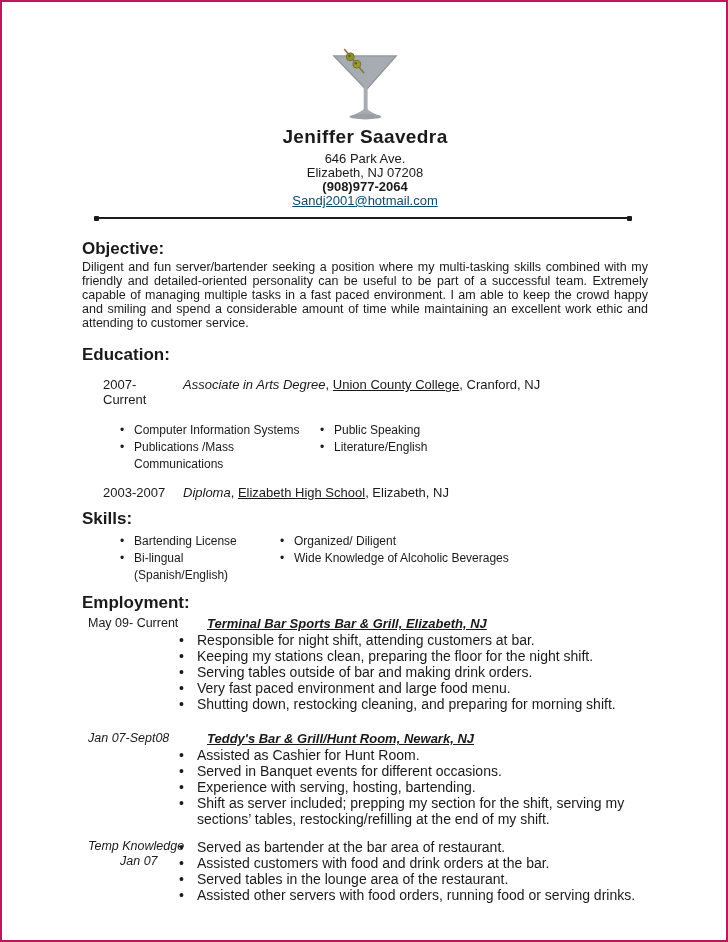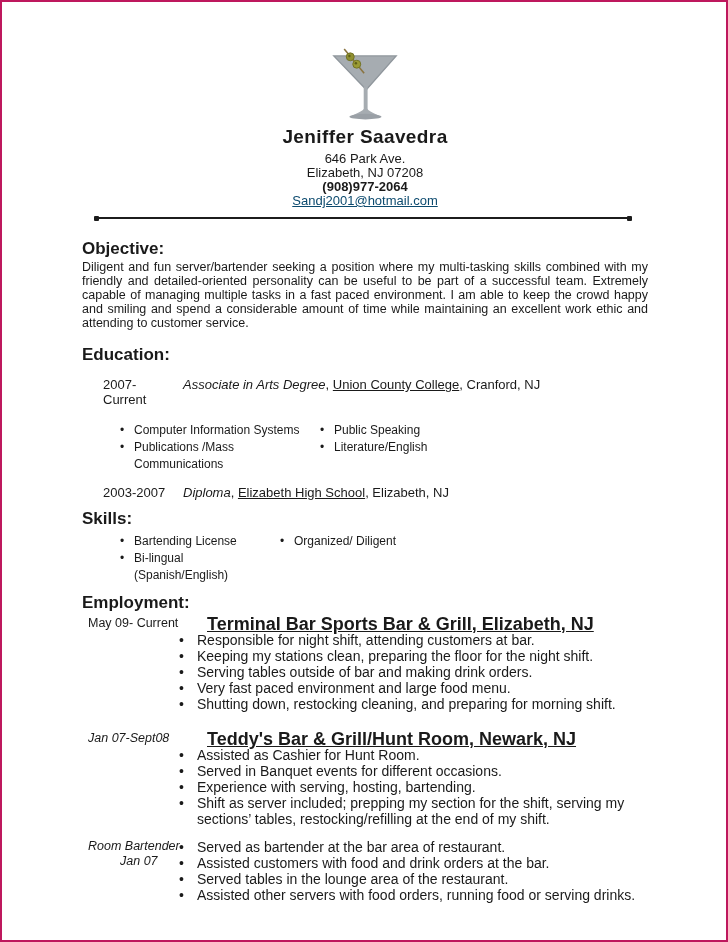--- a/index.html
+++ b/index.html
@@ -62,22 +62,22 @@
 
   .job { display: flex; font-size: 12.5px; }
   .job-1 { margin-top: 4px; }
   .job-2 { margin-top: 19px; }
   .job-3 { margin-top: 12px; }
   .job-dates { width: 115px; flex: none; padding-left: 6px; line-height: 15px; }
   .job-dates.italic { font-style: italic; }
   .job-dates .date-line2 { padding-left: 32px; }
   .job-body { flex: 1; }
   .company {
-    font-weight: bold; text-decoration: underline;
-    font-size: 18px; line-height: 16px; margin-left: 10px;
+    font-weight: bold; font-style: italic; text-decoration: underline;
+    font-size: 13px; line-height: 16px; margin-left: 10px;
   }
   .company.centered { margin-left: 52px; }
   .company.offset { margin-top: 15px; }
   .duty-list { margin: 0; padding: 0; list-style: none; }
   .duty-list li { position: relative; font-size: 14px; line-height: 16px; }
   .duty-list li::before { content: "\2022"; position: absolute; left: -18px; }
 </style>
 </head>
 <body>
 
@@ -137,20 +137,21 @@
 
     <div>
       <div class="section-heading skills-heading">Skills:</div>
       <div class="two-col skills-grid">
         <ul class="bullet-list">
           <li>Bartending License</li>
           <li>Bi-lingual (Spanish/English)</li>
         </ul>
         <ul class="bullet-list">
           <li>Organized/ Diligent</li>
+          <li>Wide Knowledge of Alcoholic Beverages</li>
         </ul>
       </div>
     </div>
 
     <div>
       <div class="section-heading employment-heading">Employment:</div>
 
       <div class="job job-1">
         <div class="job-dates">May 09- Current</div>
         <div class="job-body">
@@ -173,21 +174,21 @@
             <li>Assisted as Cashier for Hunt Room.</li>
             <li>Served in Banquet events for different occasions.</li>
             <li>Experience with serving, hosting, bartending.</li>
             <li>Shift as server included; prepping my section for the shift, serving my sections’ tables, restocking/refilling at the end of my shift.</li>
           </ul>
         </div>
       </div>
 
       <div class="job job-3">
         <div class="job-dates italic">
-          <div class="date-line1">Room Bartender</div>
+          <div class="date-line1">Temp Knowledge</div>
           <div class="date-line2">Jan 07</div>
         </div>
         <div class="job-body">
           <ul class="duty-list">
             <li>Served as bartender at the bar area of restaurant.</li>
             <li>Assisted customers with food and drink orders at the bar.</li>
             <li>Served tables in the lounge area of the restaurant.</li>
             <li>Assisted other servers with food orders, running food or serving drinks.</li>
           </ul>
         </div>

